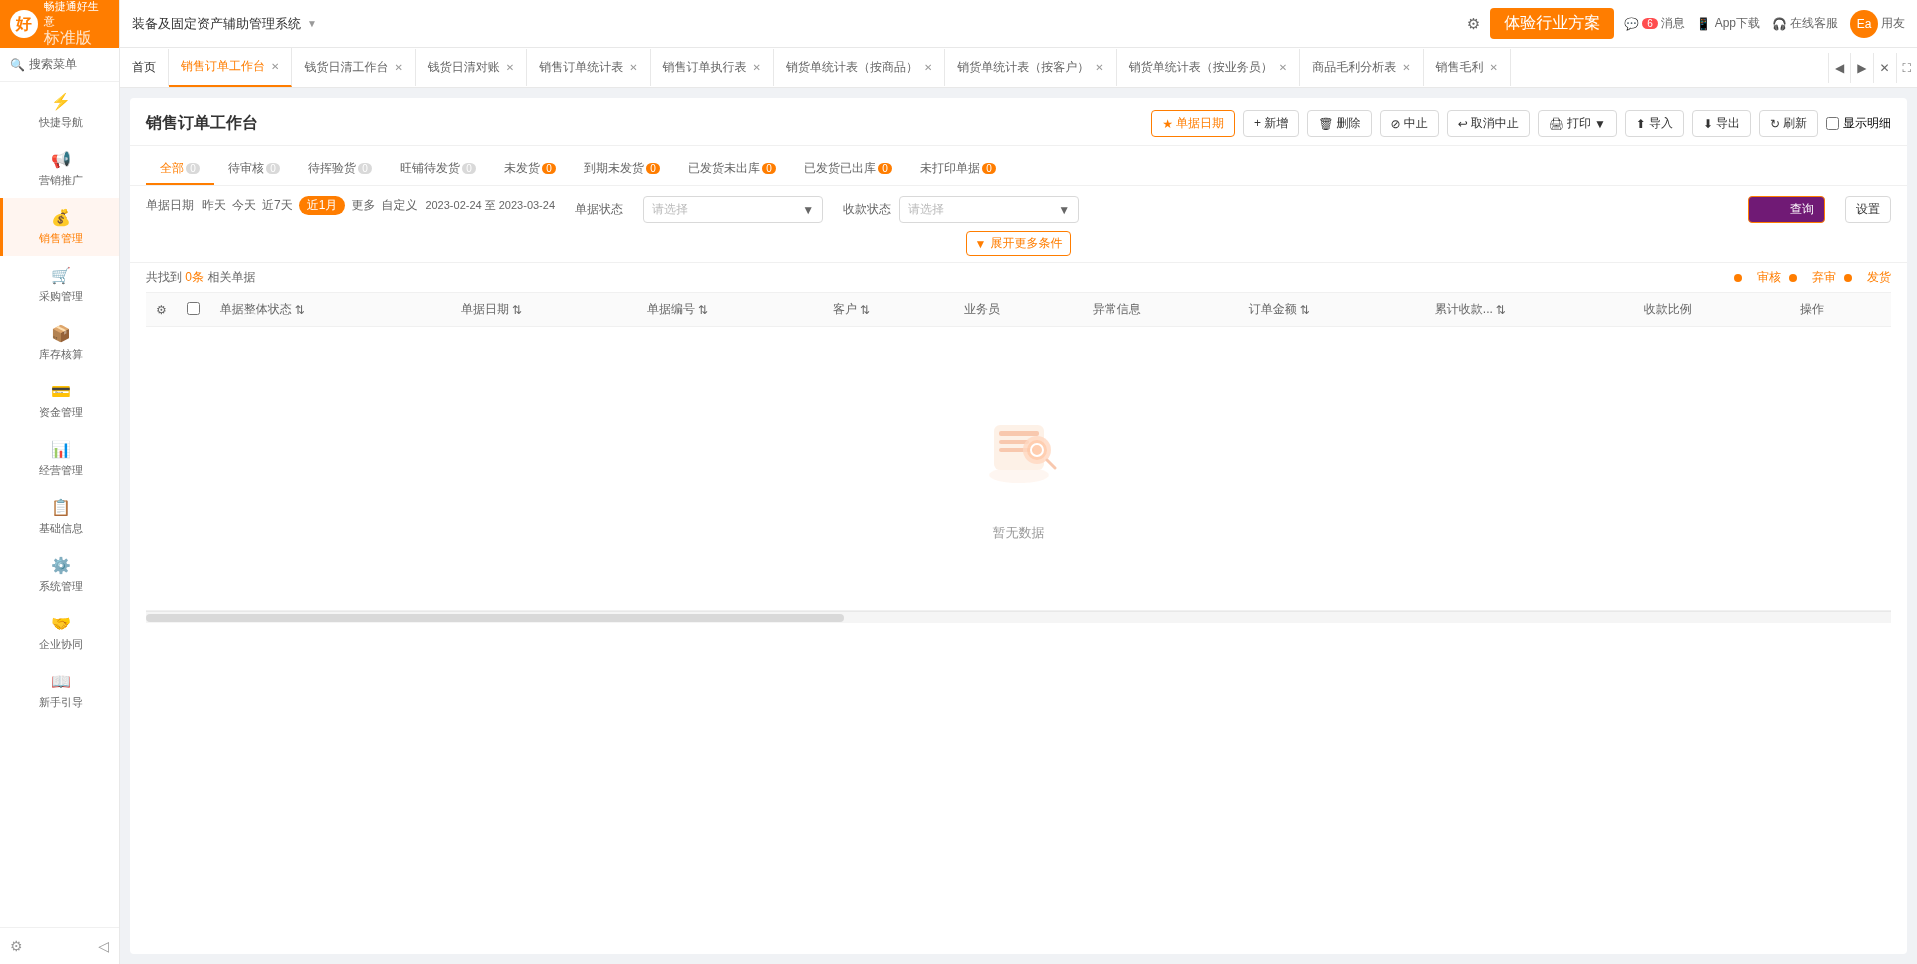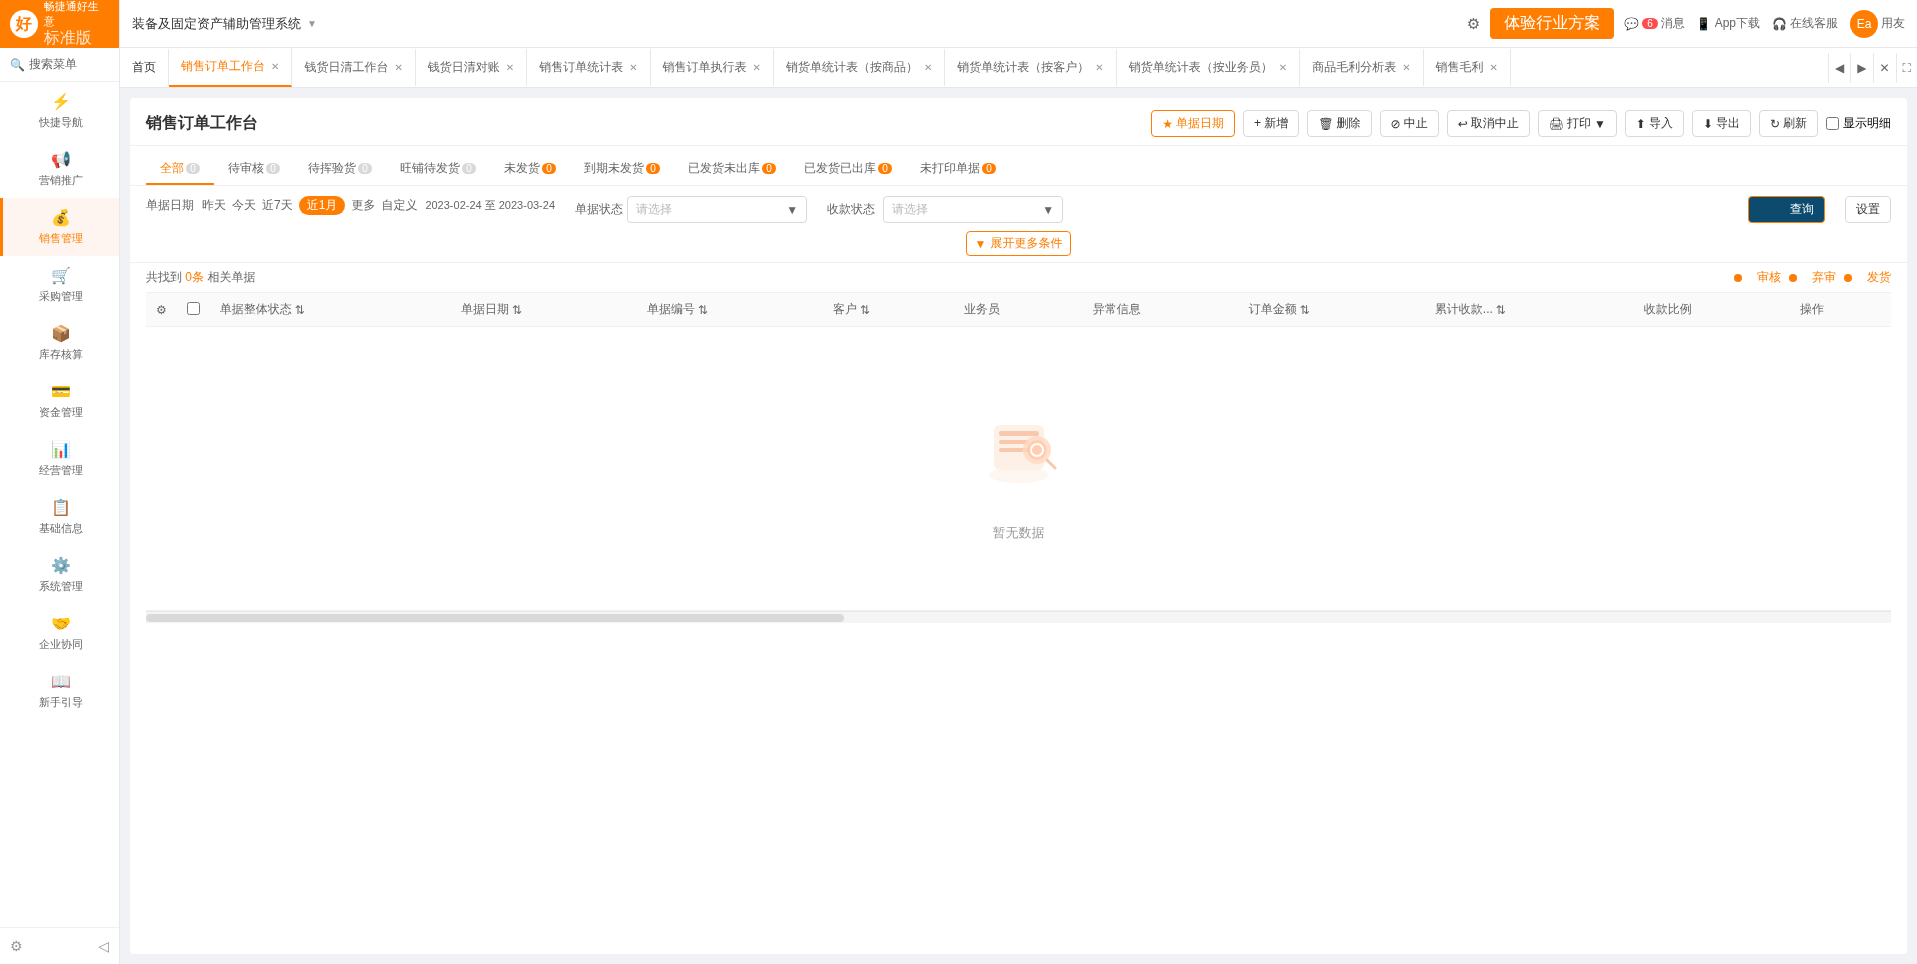--- a/index.html
+++ b/index.html
@@ -41,21 +41,21 @@
 
     
     .content { flex: 1; overflow: auto; padding: 0; background: #f0f2f5; }
     .content-inner { background: #fff; margin: 10px; border-radius: 4px; min-height: calc(100% - 20px); }
 
     
     .page-header { display: flex; align-items: center; justify-content: space-between; padding: 12px 16px 8px; border-bottom: 1px solid #f0f0f0; }
     .page-title { font-size: 16px; font-weight: 600; color: #333; }
     .page-actions { display: flex; align-items: center; gap: 8px; }
     .action-btn { display: flex; align-items: center; gap: 3px; padding: 4px 10px; border: 1px solid #d9d9d9; border-radius: 4px; background: #fff; cursor: pointer; font-size: 12px; color: #333; }
-    .action-btn.primary { background: #0c4a6e; color: #fff; border-color: #ff7d00; padding-left: 41px; }
+    .action-btn.primary { background: #701a75; color: #fff; border-color: #ff7d00; padding-left: 41px; }
     .action-btn-smart { background: #fff; border: 1px solid #ff7d00; color: #ff7d00; display: flex; align-items: center; gap: 3px; padding: 4px 10px; border-radius: 4px; cursor: pointer; font-size: 12px; }
 
     
     .sub-tabs { display: flex; padding: 8px 16px 0; gap: 0; border-bottom: 1px solid #f0f0f0; }
     .sub-tab { padding: 6px 14px; font-size: 12px; cursor: pointer; color: #666; border-bottom: 2px solid transparent; }
     .sub-tab.active { color: #ff7d00; border-bottom: 2px solid #ff7d00; }
     .sub-tab-badge { display: inline-block; background: #ff4d4f; color: #fff; border-radius: 10px; font-size: 10px; padding: 0 4px; min-width: 14px; text-align: center; margin-left: 2px; }
     .sub-tab-badge.zero { background: #d9d9d9; color: #fff; }
     .sub-tab-badge.orange { background: #ff7d00; }
     .filter-label { color: #666; font-size: 12px; white-space: nowrap; }
@@ -336,21 +336,21 @@
               <span class="filter-date-link">今天</span>
               <span class="filter-date-link">近7天</span>
               <span class="filter-date-badge">近1月</span>
               <span class="filter-date-link">更多</span>
               <span class="filter-date-link">自定义</span>
             </div>
             <div>
               <div class="filter-date-range">2023-02-24 至 2023-03-24</div>
             </div>
           </div>
-          <div style="display:flex;align-items:center;gap:4px;">
+          <div style="display:flex;align-items:center;gap:20px;">
             <span class="filter-label">单据状态</span>
             <div class="filter-select" style="min-width:180px;">
               <span style="color:#bbb;">请选择</span>
               <span>▼</span>
             </div>
           </div>
           <div style="display:flex;align-items:center;gap:8px;">
             <span class="filter-label">收款状态</span>
             <div class="filter-select" style="min-width:180px;">
               <span style="color:#bbb;">请选择</span>

